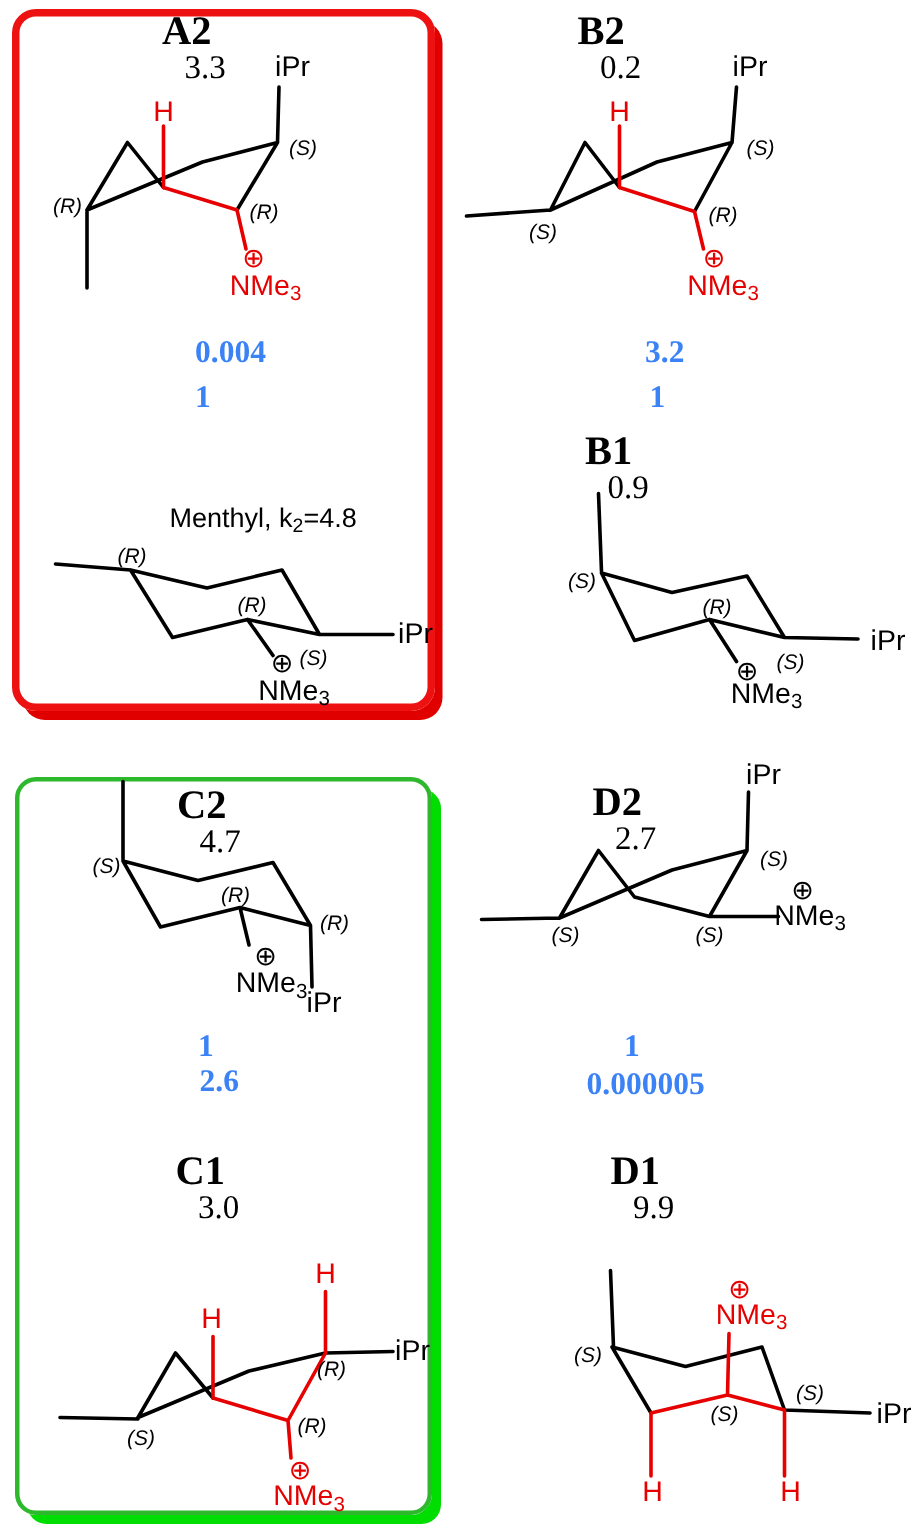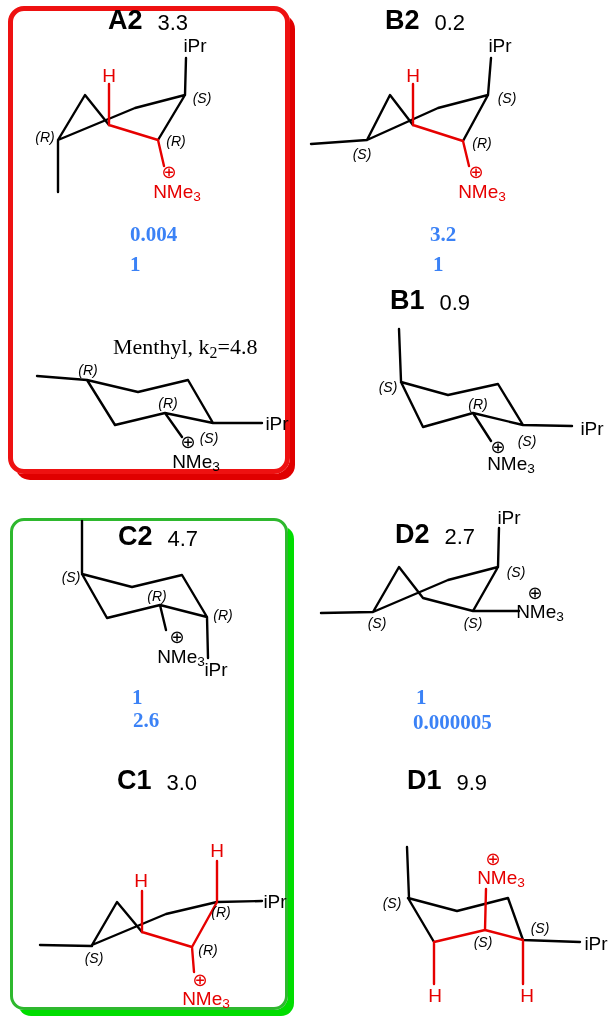--- a/index.html
+++ b/index.html
@@ -9,26 +9,26 @@
   #red-box{left:8px;top:6px;width:282px;height:468px;border:5px solid #ee1111;
            border-radius:16px;box-shadow:6px 7px 0 -1px #e00000;}
   #green-box{left:10px;top:518px;width:278px;height:492px;border:3px solid #2eb82e;
              border-radius:14px;box-shadow:7px 7px 0 -1px #00dd00;}
   svg{position:absolute;left:0;top:0;}
   .c{position:absolute;transform:translate(-50%,-50%);white-space:nowrap;line-height:1;}
   .chem{font-size:19px;}
   .stereo{font-size:14px;font-style:italic;}
   .plus{font-size:18px;}
   .red{color:#e60000;}
-  .hdr{position:absolute;display:flex;align-items:flex-end;white-space:nowrap;
-       font-family:Liberation Sans, sans-serif;}
+  .hdr{position:absolute;display:flex;align-items:flex-start;white-space:nowrap;
+       font-family:Liberation Serif, serif;flex-direction:column;}
   .hl{font-size:27px;font-weight:bold;line-height:1;}
   .hv{font-size:22px;margin-left:15px;line-height:1;}
-  .cap{position:absolute;font-family:Liberation Serif, serif;
-       font-size:22px;white-space:nowrap;line-height:1;}
+  .cap{position:absolute;font-family:Liberation Sans, sans-serif;
+       font-size:18px;white-space:nowrap;line-height:1;}
   .ratio{position:absolute;font-family:"Liberation Serif","DejaVu Serif",serif;
          font-size:21px;font-weight:bold;color:#3b82f6;white-space:nowrap;line-height:1;}
   sub{font-size:0.72em;vertical-align:-0.28em;line-height:0;}
 </style>
 </head>
 <body>
 
 <div id="fig">
 
   <div id="red-box" class="box"></div>
@@ -125,21 +125,21 @@
     <span class="hl">D2</span>
     <span class="hv">2.7</span>
   </div>
   <span class="c chem" style="left:509px;top:517px">iPr</span>
   <span class="c stereo" style="left:516px;top:572px">(S)</span>
   <span class="c stereo" style="left:377px;top:623px">(S)</span>
   <span class="c stereo" style="left:473px;top:623px">(S)</span>
   <span class="c plus" style="left:535px;top:593px">⊕</span>
   <span class="c chem" style="left:540px;top:611px"><span>NMe</span><sub>3</sub></span>
   <span class="ratio" style="left:416px;top:687px">1</span>
-  <span class="ratio" style="left:413px;top:712px">0.000005</span>
+  <span class="ratio" style="left:391px;top:712px">0.000005</span>
 
   <div class="hdr" style="left:117px;top:767px">
     <span class="hl">C1</span>
     <span class="hv">3.0</span>
   </div>
   <span class="c chem red" style="left:141px;top:880px">H</span>
   <span class="c chem red" style="left:217px;top:850px">H</span>
   <span class="c stereo" style="left:94px;top:958px">(S)</span>
   <span class="c stereo" style="left:221px;top:912px">(R)</span>
   <span class="c stereo" style="left:208px;top:950px">(R)</span>

